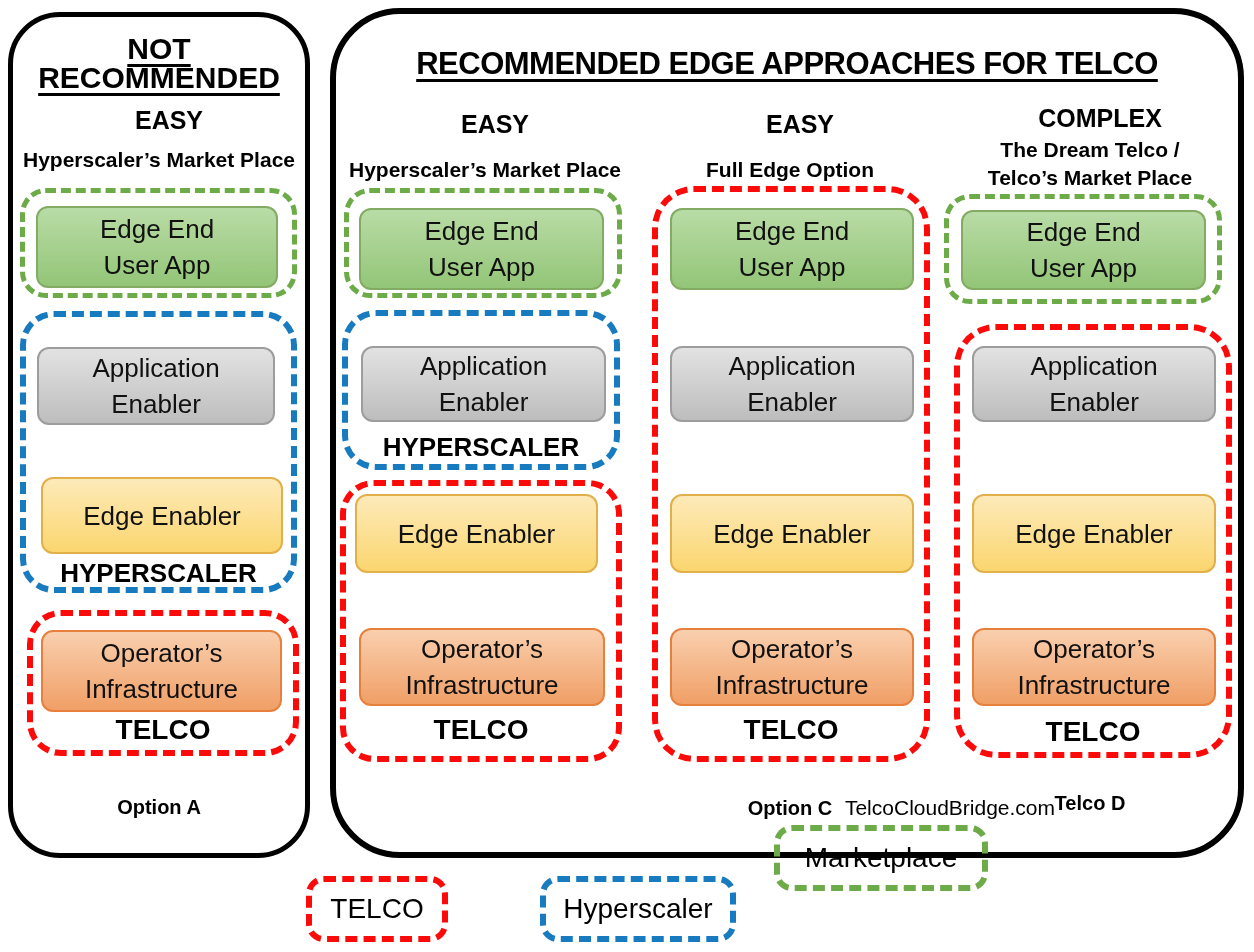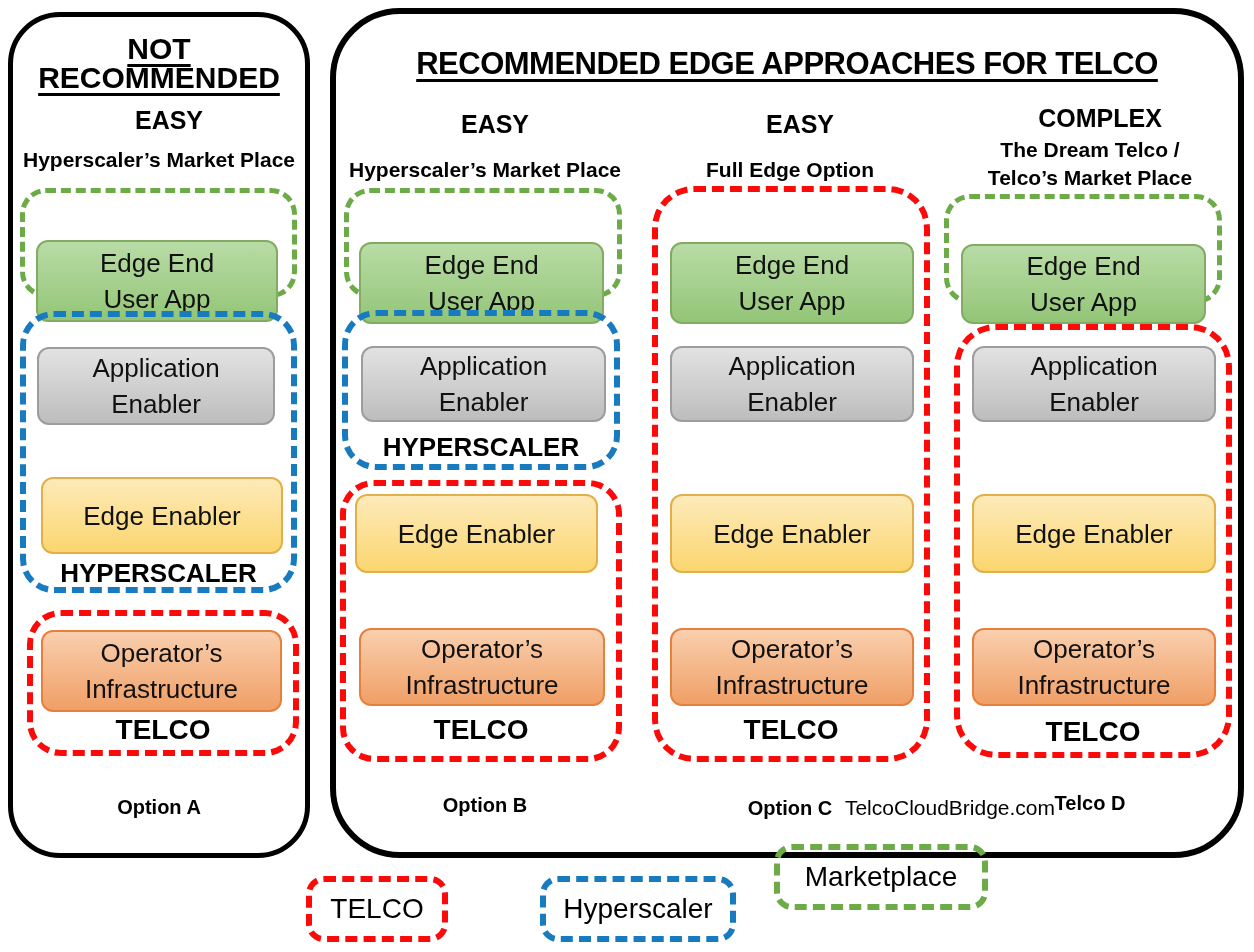--- a/index.html
+++ b/index.html
@@ -25,21 +25,21 @@
   .dash{border-style:dashed;background:transparent;}
   .dash.green{border:5px dashed #6dab49;border-radius:26px;}
   .dash.blue{border:6px dashed #187abf;border-radius:34px;}
   .dash.red{border:6px dashed #fb0a0a;border-radius:34px;}
   .dash.tall{border-radius:42px;}
   
   .box{
     display:flex;flex-direction:column;align-items:center;justify-content:center;
     font-size:26px;line-height:36px;border-radius:12px;border:2px solid;color:#111;
   }
-  .box.green{background:linear-gradient(#b9dca6,#93c577);border-color:#84ab63;margin-top:34px;}
+  .box.green{background:linear-gradient(#b9dca6,#93c577);border-color:#84ab63;}
   .box.gray{background:linear-gradient(#e2e2e2,#bdbdbd);border-color:#9d9d9d;}
   .box.yellow{background:linear-gradient(#fdeab9,#fbd66f);border-color:#e2b04a;}
   .box.orange{background:linear-gradient(#f9cfae,#f09f66);border-color:#e8803d;}
   
   .legend-box{display:flex;align-items:center;justify-content:center;font-size:28px;}
   .legend-box.red{border:6px dashed #fb0a0a;border-radius:18px;}
   .legend-box.blue{border:6px dashed #187abf;border-radius:18px;}
   .legend-box.green{border:6px dashed #6dab49;border-radius:18px;}
   .watermark{font-size:21px;}
 </style>
@@ -103,21 +103,20 @@
   <div class="abs dash red" style="left:340px;top:480px;width:282px;height:282px;"></div>
   <div class="abs box yellow" style="left:355px;top:494px;width:243px;height:79px;">
     <div>Edge Enabler</div>
   </div>
   <div class="abs box orange" style="left:359px;top:628px;width:246px;height:78px;">
     <div>Operator’s</div>
     <div>Infrastructure</div>
   </div>
   <div class="abs center telco-label" style="left:340px;top:714px;width:282px;">TELCO</div>
 
-  <div class="abs center option" style="left:335px;top:794px;width:300px;">Option B</div>
 
   <div class="abs center h-easy" style="left:645px;top:110px;width:290px;">EASY</div>
   <div class="abs center h-sub" style="left:645px;top:158px;width:290px;">Full Edge Option</div>
 
   <div class="abs dash red tall" style="left:652px;top:186px;width:278px;height:576px;"></div>
   <div class="abs box green" style="left:670px;top:208px;width:244px;height:82px;">
     <div>Edge End</div>
     <div>User App</div>
   </div>
   <div class="abs box gray" style="left:670px;top:346px;width:244px;height:76px;">
@@ -162,17 +161,17 @@
   <div class="abs center option" style="left:945px;top:792px;width:290px;">Telco D</div>
 
   <div class="abs center watermark" style="left:800px;top:796px;width:300px;">TelcoCloudBridge.com</div>
 
   <div class="abs legend-box red" style="left:306px;top:876px;width:142px;height:66px;">
     <span>TELCO</span>
   </div>
   <div class="abs legend-box blue" style="left:540px;top:876px;width:196px;height:66px;">
     <span>Hyperscaler</span>
   </div>
-  <div class="abs legend-box green" style="left:774px;top:844px;width:214px;height:66px;text-align:center;">
+  <div class="abs legend-box green" style="left:774px;top:825px;width:214px;height:66px;text-align:center;">
     <span>Marketplace</span>
   </div>
 
 </div>
 
 </body></html>

